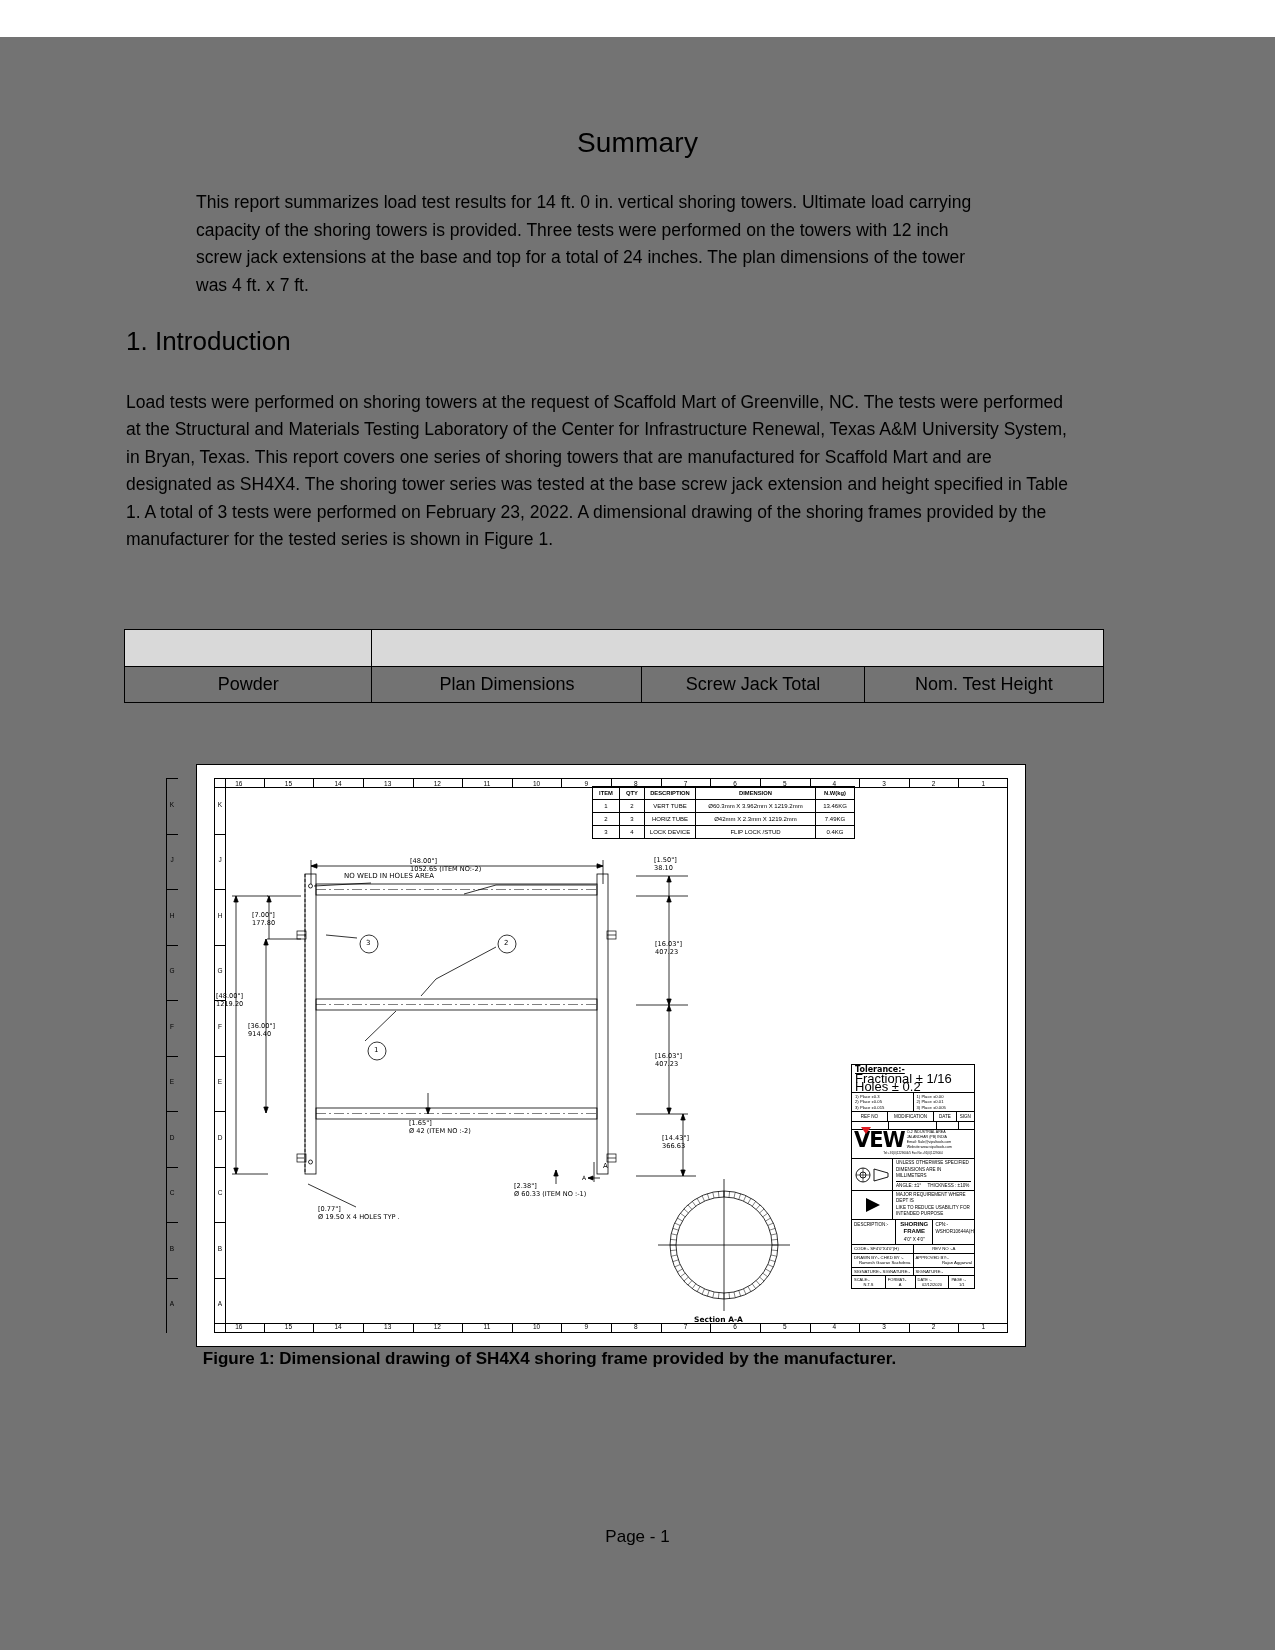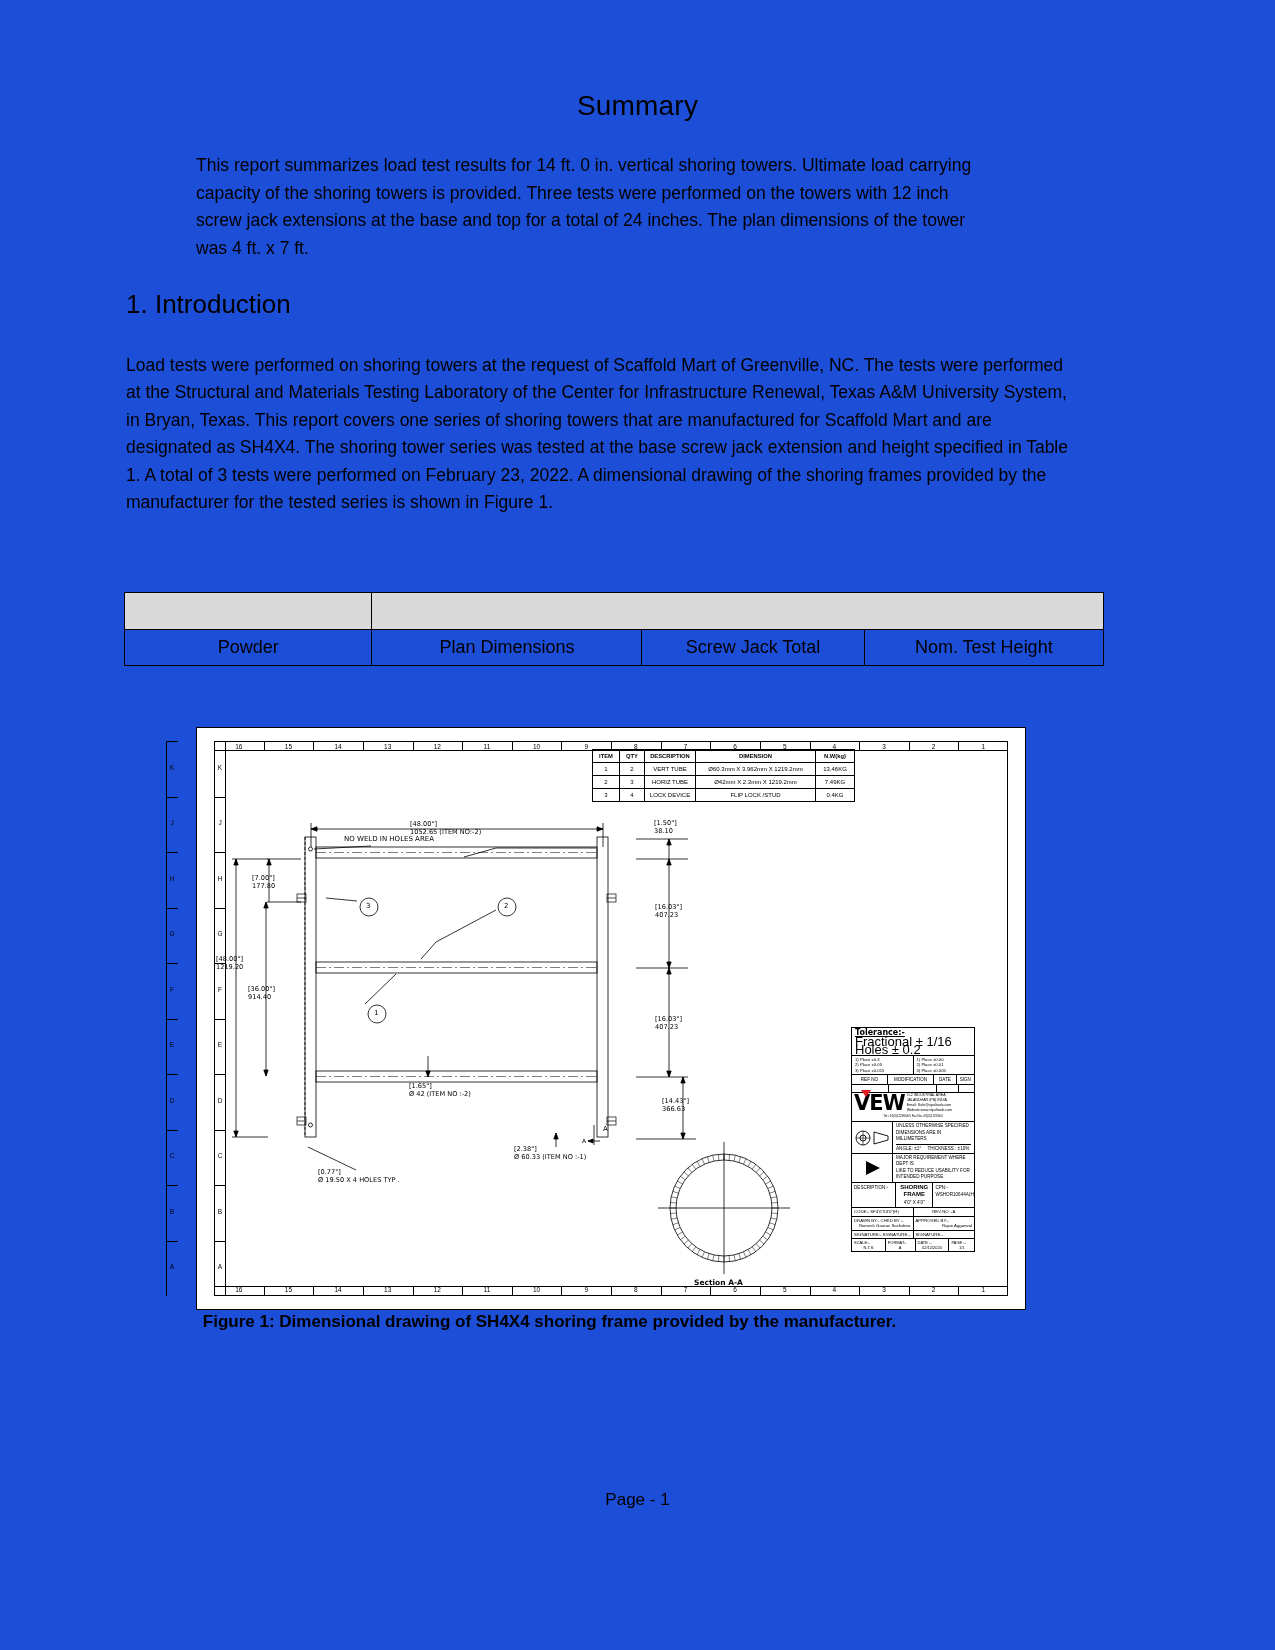--- a/index.html
+++ b/index.html
@@ -11,21 +11,22 @@
     width: 1275px;
     height: 1650px;
     position: relative;
     font-family: "Liberation Sans", sans-serif;
     color: #000000;
     overflow: hidden;
   }
   .page {
     position: absolute;
     inset: 0;
-    background: #1d4ed8;
+    background: #737373;
+    margin-top: 37px;
   }
 
   
   #doc-title {
     position: absolute;
     top: 90px;
     left: 0;
     width: 1275px;
     text-align: center;
     font-size: 28px;

